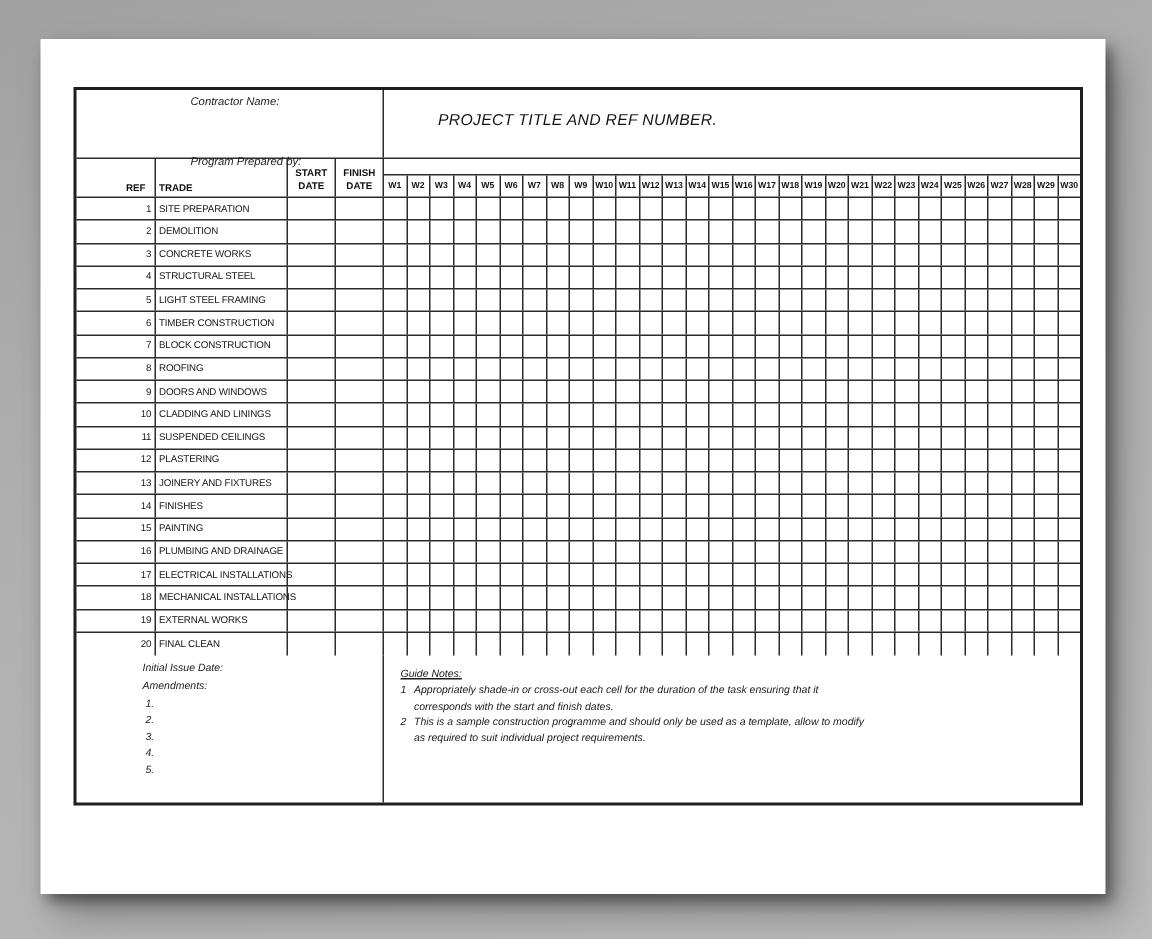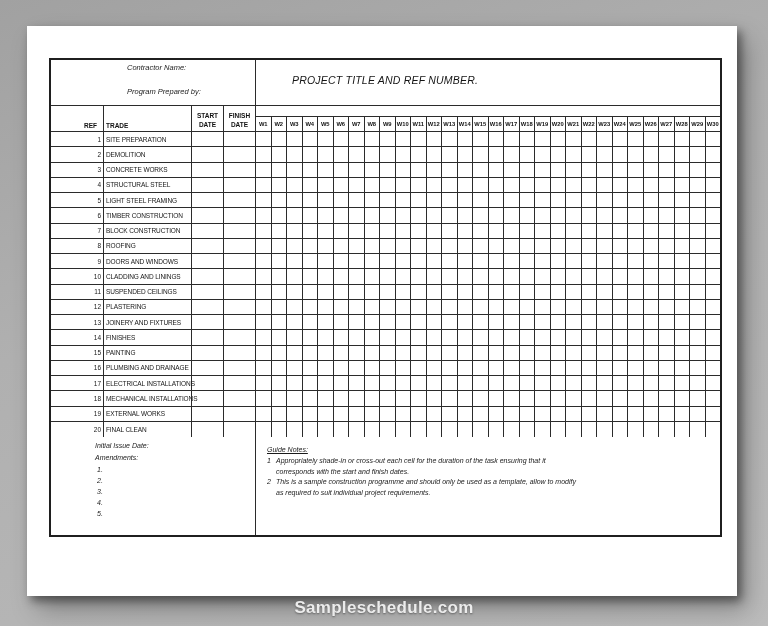--- a/index.html
+++ b/index.html
@@ -27,21 +27,21 @@
     border:2px solid var(--line-strong);
     display:flex;flex-direction:column;
     color:var(--ink);
   }
   .row{display:flex;border-bottom:1px solid var(--line);padding-left:32px;}
   .row:last-child{border-bottom:none;}
   
   .band{height:46px;}
   .contractor-box{width:173px;border-right:1px solid var(--line);padding:3px 0 0 44px;}
   .contractor-box .lbl{font-style:italic;font-size:7.5px;line-height:9px;color:#1c1c1c;}
-  .contractor-box .lbl2{margin-top:15px;}
+  .contractor-box .lbl2{margin-top:31px;}
   .title-box{flex:1;display:flex;align-items:center;padding-left:36px;}
   .title-box .title{font-style:italic;font-size:10.5px;letter-spacing:0.2px;color:#141414;position:relative;top:-3px;}
   
   .headrow{height:26px;}
   .hc{border-right:1px solid var(--line);display:flex;font-weight:bold;font-size:6.5px;color:#111;}
   .hc-ref{width:21px;align-items:flex-end;padding:0 0 2px 1px;}
   .hc-trade{width:88px;align-items:flex-end;padding:0 0 2px 2px;}
   .hc-start,.hc-finish{width:32px;flex-direction:column;align-items:center;justify-content:flex-end;padding-bottom:2px;line-height:9px;}
   .weeks-head{flex:1;display:flex;flex-direction:column;}
   .wstrip{height:11px;border-bottom:1px solid var(--line);}
@@ -860,14 +860,13 @@
           <div class="gn-item">
             <span class="gn-num">2</span>
             <span class="gn-text">This is a sample construction programme and should only be used as a template, allow to modify as required to suit individual project requirements.</span>
           </div>
         </div>
       </div>
 
     </div>
   </div>
 
-  <div class="watermark">Sampleschedule.com</div>
 </div>
 
 </body></html>

